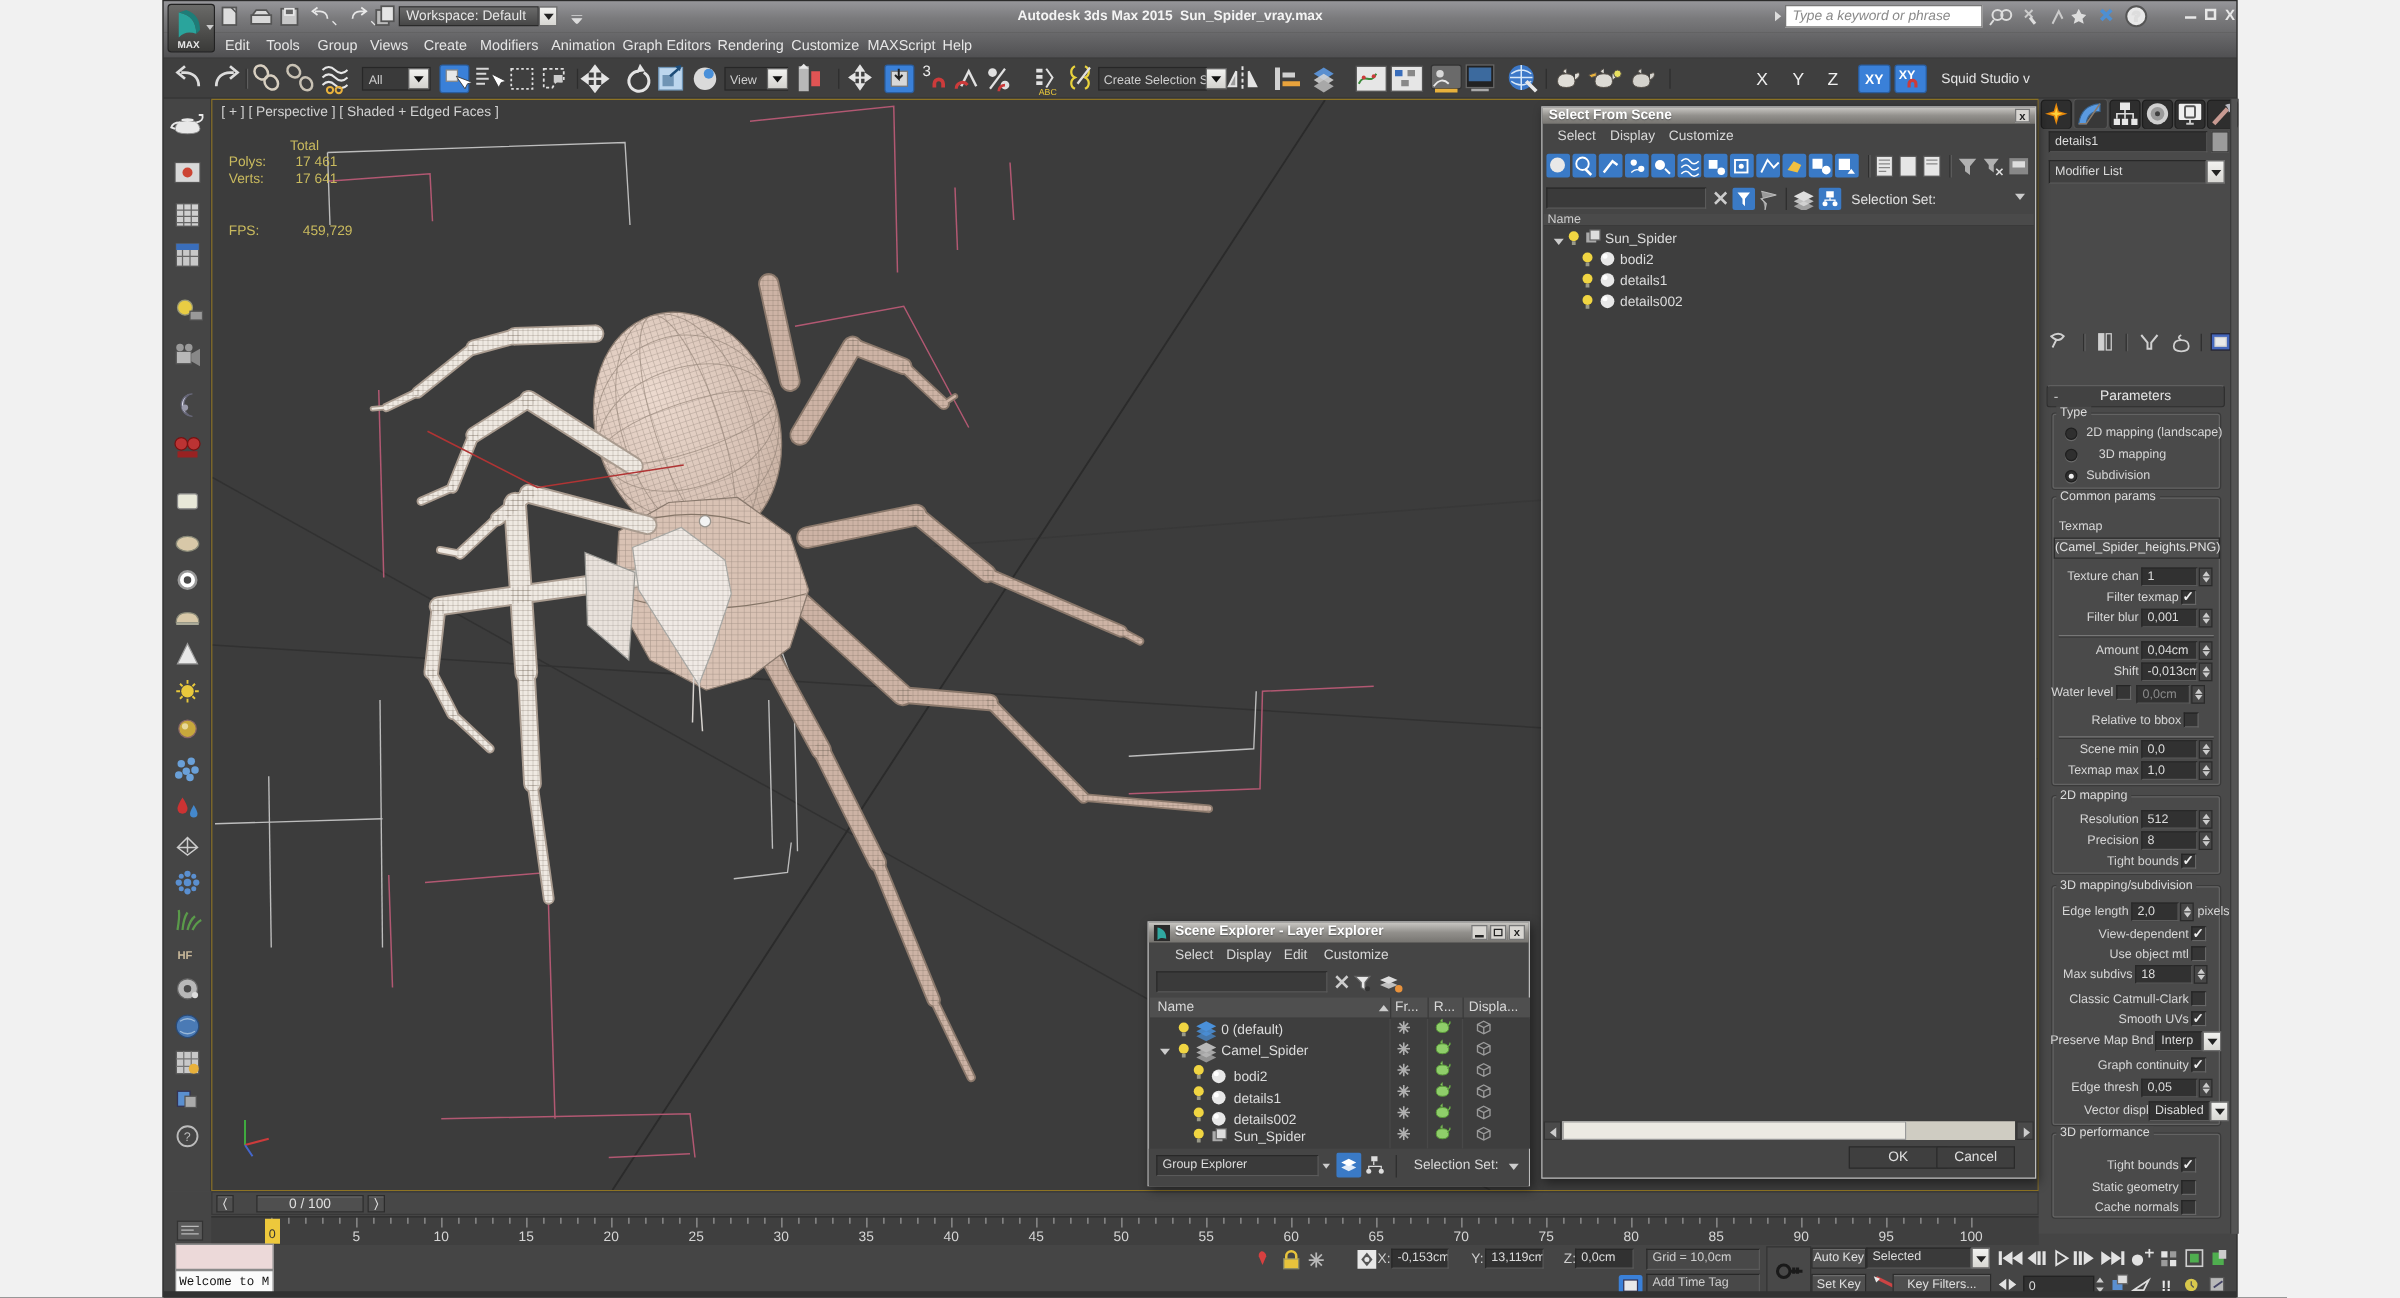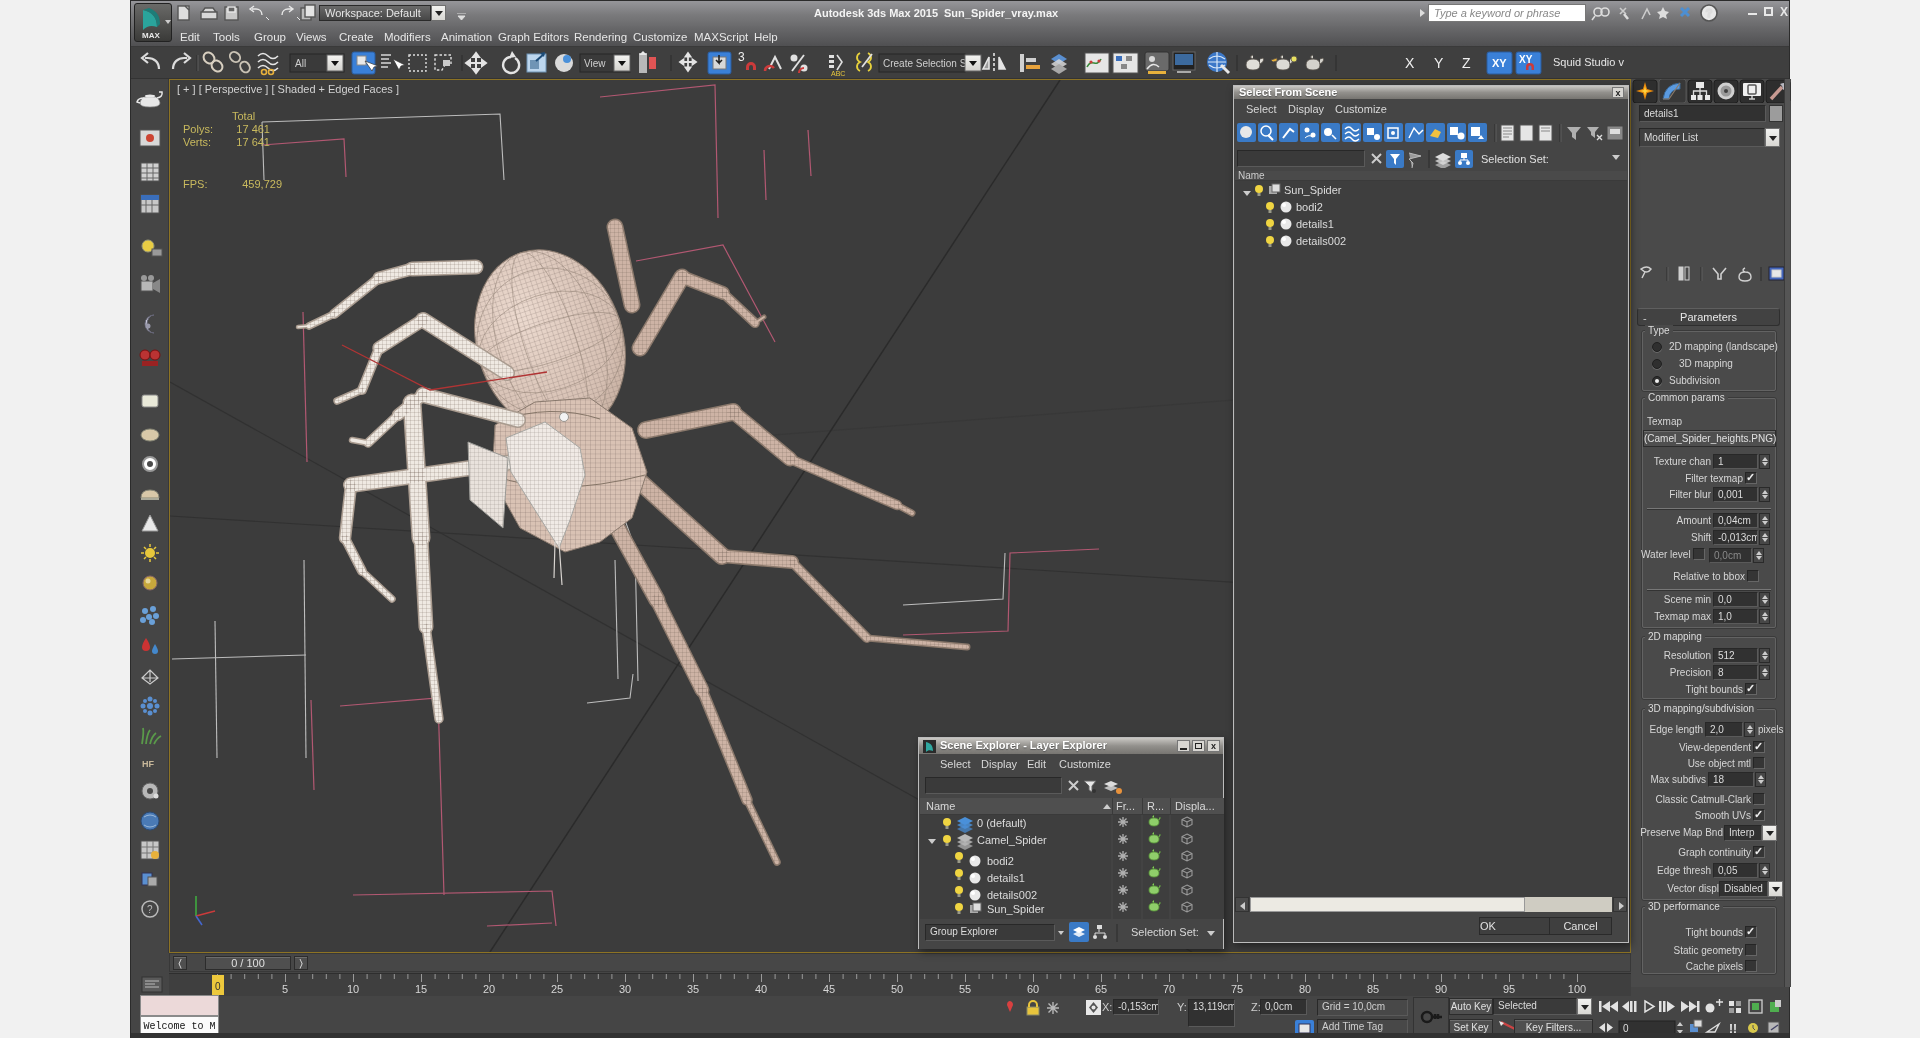--- a/index.html
+++ b/index.html
@@ -745,21 +745,21 @@
       <div class="spin" style="left:128px;top:784px;height:15px"></div>
     <div class="labr" style="right:72px;top:804px">Vector displ</div>
       <div class="fld" style="left:88px;top:802px;width:49px;height:16px">Disabled</div>
       <div class="ddarrow" style="left:137px;top:802px;height:16px"></div>
     <div class="grp" style="left:10px;top:827px;width:136px;height:69px"></div>
     <div class="glab" style="left:14px;top:822px">3D performance</div>
     <div class="labr" style="right:48px;top:848px">Tight bounds</div>
       <div class="chk on" style="left:114px;top:847px"></div>
     <div class="labr" style="right:48px;top:866px">Static geometry</div>
       <div class="chk" style="left:114px;top:865px"></div>
-    <div class="labr" style="right:48px;top:882px">Cache pixels</div>
+    <div class="labr" style="right:48px;top:882px">Cache normals</div>
       <div class="chk" style="left:114px;top:881px"></div>
     <div class="abs" style="left:153px;top:0px;width:6px;height:908px;background:#555;border-left:1px solid #3a3a3a"></div>
   </div>
   <div id="botbar">
     <div class="abs" style="left:38px;top:0;width:1462px;height:19px;background:#474747;border:1px solid #383838">
       <div class="btn" style="left:3px;top:2px;width:14px;height:14px;line-height:13px">〈</div>
       <div class="btn" style="left:35px;top:2px;width:86px;height:14px;line-height:13px">0 / 100</div>
       <div class="btn" style="left:124px;top:2px;width:14px;height:14px;line-height:13px">〉</div>
     </div>
     <svg class="abs" style="left:9px;top:22px" width="26" height="20">
@@ -806,21 +806,21 @@
       <path d="M52 4v12M46 10h12M47.5 5.5l9 9M56.5 5.5l-9 9" stroke="#b8b8b8" stroke-width="1.4"></path>
       <g transform="translate(85,2)">
           <rect x="0" y="0" width="15" height="15" fill="#e8e8e8"></rect>
           <path d="M7.5 2L12 7.5L7.5 13L3 7.5Z" fill="#555"></path>
           <circle cx="7.5" cy="7.5" r="2" fill="#e8e8e8"></circle>
         </g>
     </svg>
     <div class="lab" style="left:971px;top:48px;color:#cfcfcf;font-size:11px">X:</div>
       <div class="fld" style="left:982px;top:46px;width:46px;height:16px">-0,153cm</div>
     <div class="lab" style="left:1046px;top:48px;color:#cfcfcf;font-size:11px">Y:</div>
-      <div class="fld" style="left:1057px;top:46px;width:47px;height:28px">13,119cm</div>
+      <div class="fld" style="left:1057px;top:46px;width:47px;height:16px">13,119cm</div>
     <div class="lab" style="left:1120px;top:48px;color:#cfcfcf;font-size:11px">Z:</div>
       <div class="fld" style="left:1129px;top:46px;width:47px;height:16px">0,0cm</div>
     <div class="fld" style="left:1186px;top:46px;width:91px;height:17px;background:#484848;color:#cfcfcf">Grid = 10,0cm</div>
     <svg class="abs" style="left:1163px;top:66px" width="22" height="19">
         <rect x="1" y="1" width="19" height="17" rx="2" fill="#3a80d8"></rect>
         <rect x="5" y="5" width="11" height="9" fill="#e8e8e8" stroke="#335"></rect>
       </svg>
     <div class="fld" style="left:1186px;top:66px;width:91px;height:17px;background:#484848;color:#cfcfcf">Add Time Tag</div>
     <div class="abs" style="left:1282px;top:44px;width:36px;height:40px;background:#484848;border:1px solid #333">
       <svg width="34" height="38">
@@ -1002,21 +1002,21 @@
     <div class="abs" style="left:1px;top:811px;width:392px;height:15px;background:#3e3e3e">
       <div class="abs" style="left:0;top:0;width:14px;height:15px;background:#4a4a4a;border:1px solid #333">
           <div class="abs" style="left:4px;top:4px;border-top:4px solid transparent;border-bottom:4px solid transparent;border-right:5px solid #ccc"></div>
         </div>
       <div class="abs" style="left:15px;top:0;width:362px;height:15px;background:#cfccc2"></div>
       <div class="abs" style="left:15px;top:0;width:275px;height:15px;background:#eceae3;border:1px solid #999"></div>
       <div class="abs" style="left:378px;top:0;width:14px;height:15px;background:#4a4a4a;border:1px solid #333">
           <div class="abs" style="left:5px;top:4px;border-top:4px solid transparent;border-bottom:4px solid transparent;border-left:5px solid #ccc"></div>
         </div>
     </div>
-    <div class="abs" style="left:245px;top:831px;width:79px;height:18px;background:#3f3f3f;border:1px solid #2a2a2a;line-height:17px;color:#e0e0e0">OK</div>
+    <div class="abs" style="left:245px;top:831px;width:79px;height:18px;background:#3f3f3f;border:1px solid #2a2a2a;text-align:center;line-height:17px;color:#e0e0e0">OK</div>
     <div class="abs" style="left:315px;top:831px;width:63px;height:18px;background:#3f3f3f;border:1px solid #2a2a2a;text-align:center;line-height:17px;color:#e0e0e0">Cancel</div>
   </div>
   <div id="dlg-se" class="abs" style="left:787px;top:736px;width:306px;height:212px;background:#454545;border:1px solid #bcbcbc;z-index:11;box-shadow:2px 3px 8px rgba(0,0,0,0.45)">
     <div class="abs" style="left:0;top:0;width:304px;height:16px;background:linear-gradient(#c9c7c3,#92908c 50%,#777571)"></div>
     <svg class="abs" style="left:4px;top:2px" width="13" height="13">
         <rect width="13" height="13" fill="#2a2a2a"></rect>
         <path d="M3 2c5 1 7 4 7 9c-3-1-5-1-7 1z" fill="#30a8a0"></path>
       </svg>
     <div class="abs" style="left:21px;top:1px;font-weight:bold;font-size:11px;color:#fff;text-shadow:0 1px 1px #555">Scene Explorer - Layer Explorer</div>
     <div class="abs" style="left:258px;top:2px;width:13px;height:12px;background:#d8d6d2;border:1px solid #777">

